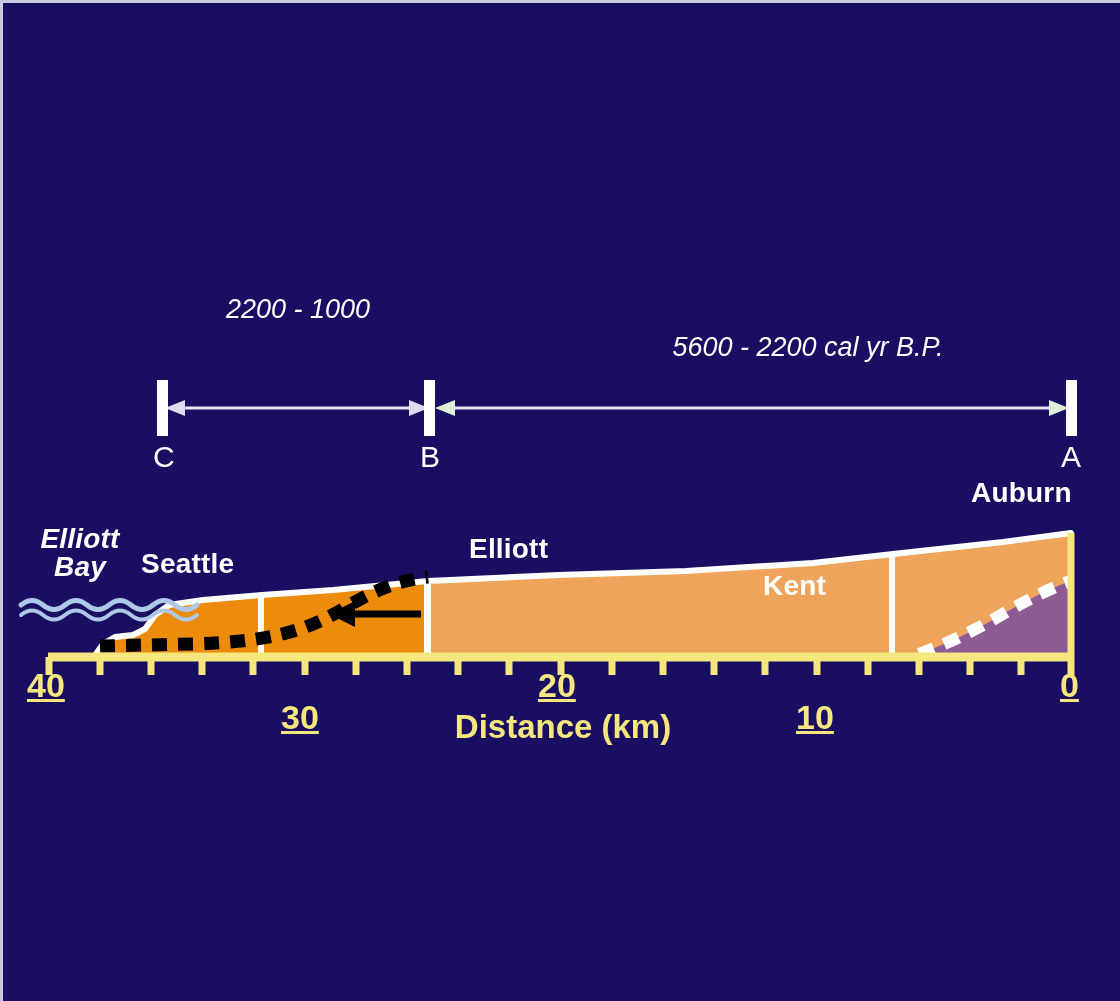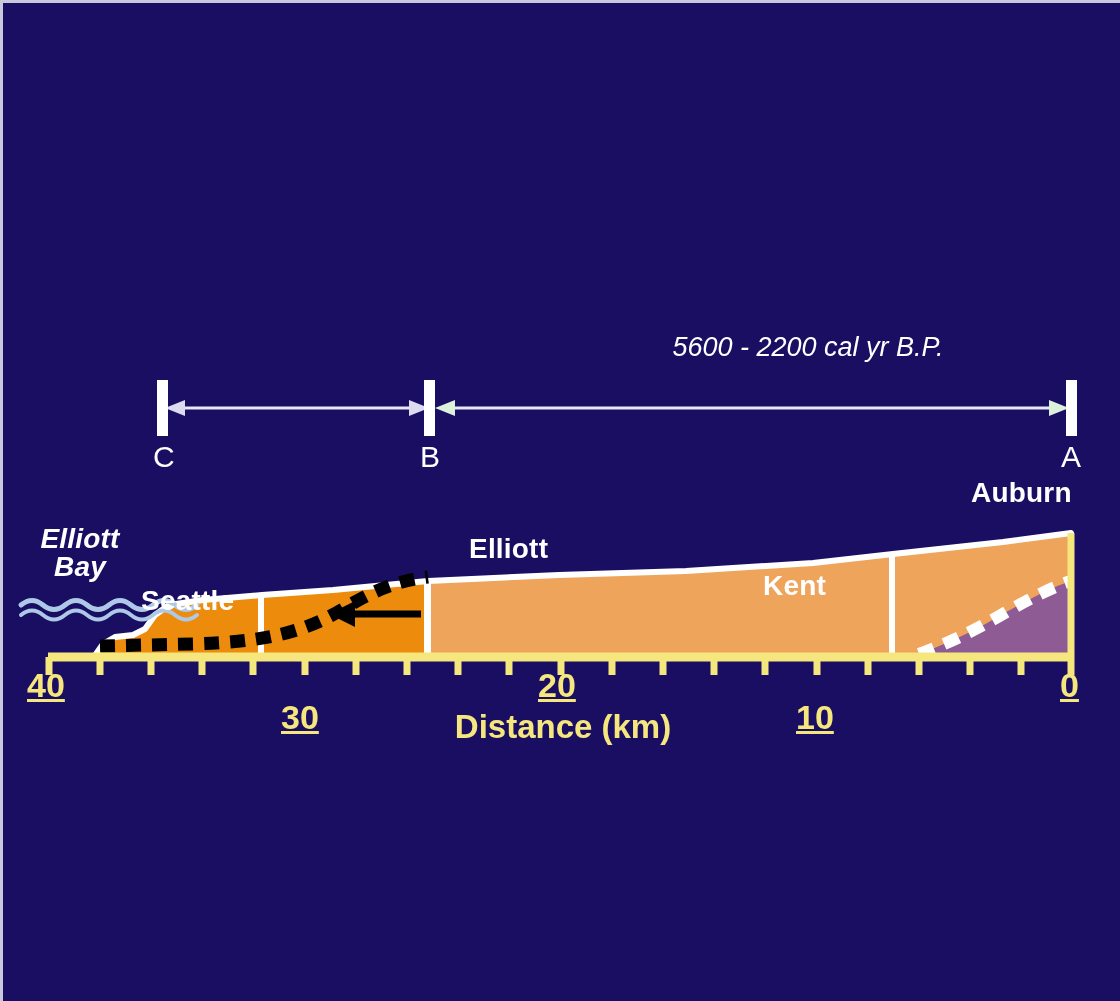--- a/index.html
+++ b/index.html
@@ -74,21 +74,21 @@
   }
   #place-elliott-bay {
     left: 22px;
     top: 522px;
     font-style: italic;
     font-size: 28px;
     line-height: 1.0;
     text-align: center;
     width: 110px;
   }
-  #place-seattle  { left: 138px; top: 545px; margin-top: 37px; }
+  #place-seattle  { left: 138px; top: 545px; }
   #place-tukwila  { left: 466px; top: 530px; }
   #place-kent     { left: 760px; top: 519px; margin-top: 48px; }
   #place-auburn   { left: 968px; top: 474px; }
 
   
   .axis-tick-label {
     color: #F5E77E;
     font-weight: bold;
     font-size: 34px;
     text-decoration: underline;
@@ -182,20 +182,21 @@
       <line x1="916" y1="654" x2="916" y2="672"></line>
       <line x1="967" y1="654" x2="967" y2="672"></line>
       <line x1="1018" y1="654" x2="1018" y2="672"></line>
       <line x1="1068" y1="654" x2="1068" y2="672"></line>
     </g>
 
     <line x1="1068" y1="530" x2="1068" y2="654" stroke="#F5E77E" stroke-width="7"></line>
   </svg>
 
   <div class="txt period-label" id="period-c-b">
+    <div>2200 - 1000</div>
   </div>
 
   <div class="txt period-label" id="period-b-a">
     <div>5600 - 2200 cal yr B.P.</div>
   </div>
 
   <div class="txt marker-letter" id="marker-letter-c">C</div>
   <div class="txt marker-letter" id="marker-letter-b">B</div>
   <div class="txt marker-letter" id="marker-letter-a">A</div>
 

